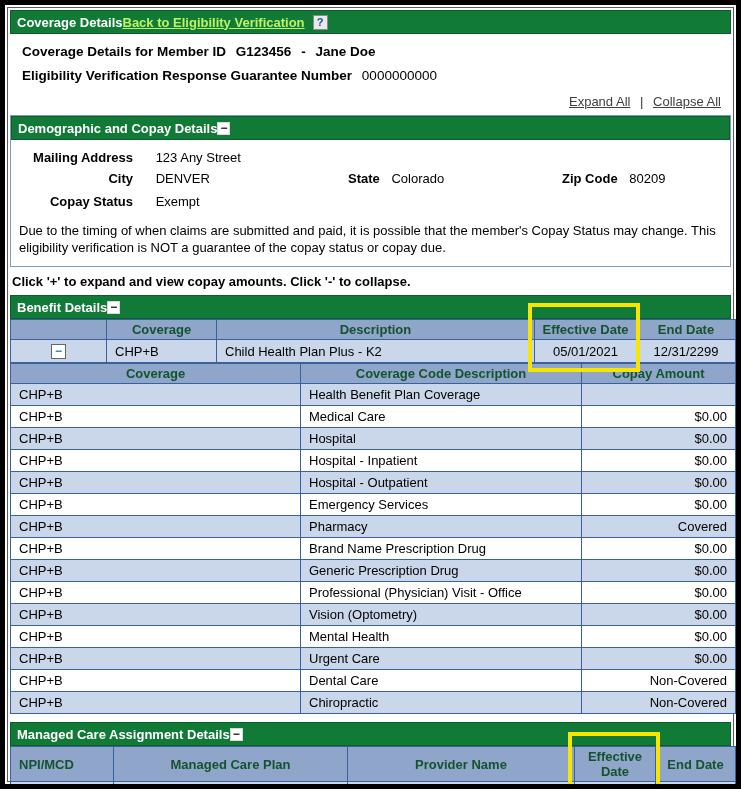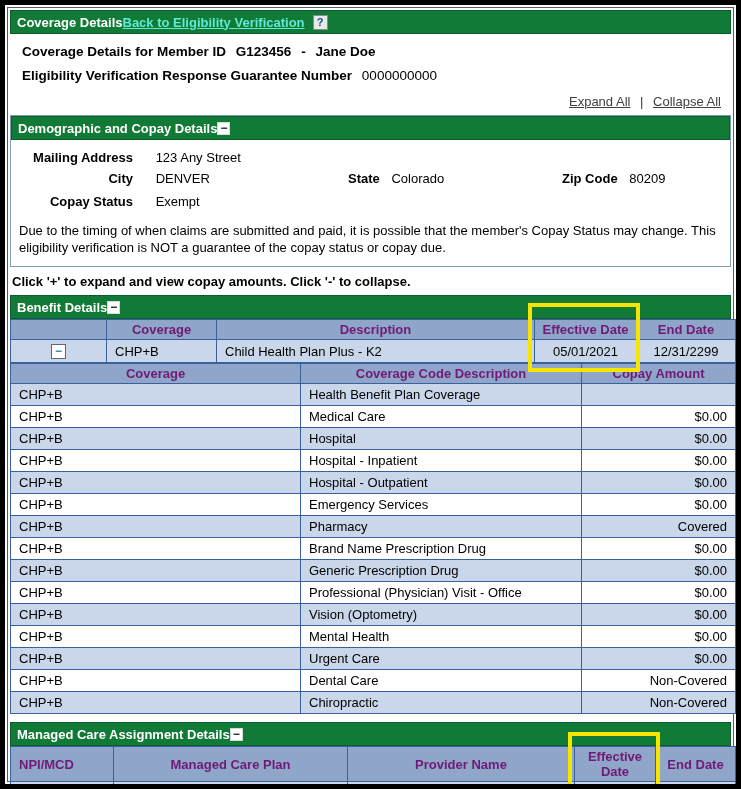--- a/index.html
+++ b/index.html
@@ -20,21 +20,21 @@
   .minus-box {
     width: 13px; height: 13px; background: #fff; border: 1px solid #d8d8d8;
     color: #1a1a1a; font-weight: bold; font-size: 12px; line-height: 10px;
     display: flex; align-items: center; justify-content: center; cursor: pointer;
   }
   .help-box {
     width: 15px; height: 15px; background: #e9e9e9; border: 1px solid #8a8a8a;
     color: #1B4FA0; font-weight: bold; font-size: 11px;
     display: flex; align-items: center; justify-content: center; cursor: pointer;
   }
-  .backlink { color: #5eead4; font-weight: bold; text-decoration: underline; cursor: pointer; margin-right: 8px; }
+  .backlink { color: #bef264; font-weight: bold; text-decoration: underline; cursor: pointer; margin-right: 8px; }
   .titlebar-right { display: flex; align-items: center; }
 
   
   #member-block { padding: 10px 12px 2px 12px; }
   .member-line { font-weight: bold; margin-bottom: 9px; font-size: 13.5px; }
   .member-line .val-normal { font-weight: normal; margin-left: 6px; }
   .member-line .sp { margin-left: 6px; }
   #links-row { text-align: right; padding: 0 10px 4px 0; font-size: 13px; }
   #links-row a { color: #404040; text-decoration: underline; cursor: pointer; }
   #links-row .sep { color: #333; margin: 0 6px; }
@@ -50,21 +50,21 @@
   .abs-zip { position: absolute; left: 547px; top: 0; }
   .abs-state .flabel2, .abs-zip .flabel2 { font-weight: bold; margin-right: 8px; }
   #copay-status-row { margin-top: 4px; }
   #demo-note { margin: 10px 4px 2px 4px; line-height: 1.28; font-size: 13px; }
 
   #instruction { font-weight: bold; margin: 7px 0 6px 2px; font-size: 13px; }
 
   
   table { border-collapse: collapse; width: 725px; table-layout: fixed; }
   th, td { border: 1px solid #39629C; font-size: 13px; overflow: hidden; }
-  th { background: #8FA5C9; color: #701a75; font-weight: bold; text-align: center; padding: 2px 4px; }
+  th { background: #8FA5C9; color: #14532d; font-weight: bold; text-align: center; padding: 2px 4px; }
   td { padding: 3px 6px; }
   .row-blue td { background: #CAD7EB; }
   .summary-row td { background: #CAD7EB; height: 22px; }
   .center { text-align: center; }
   .right { text-align: right; padding-right: 8px; }
   .left { text-align: left; padding-left: 8px; }
   #copay-table tr:nth-child(odd) td { background: #CAD7EB; }
   #copay-table tr:nth-child(even) td { background: #fff; }
   #copay-table td { height: 22px; }
   .toggle-btn {

